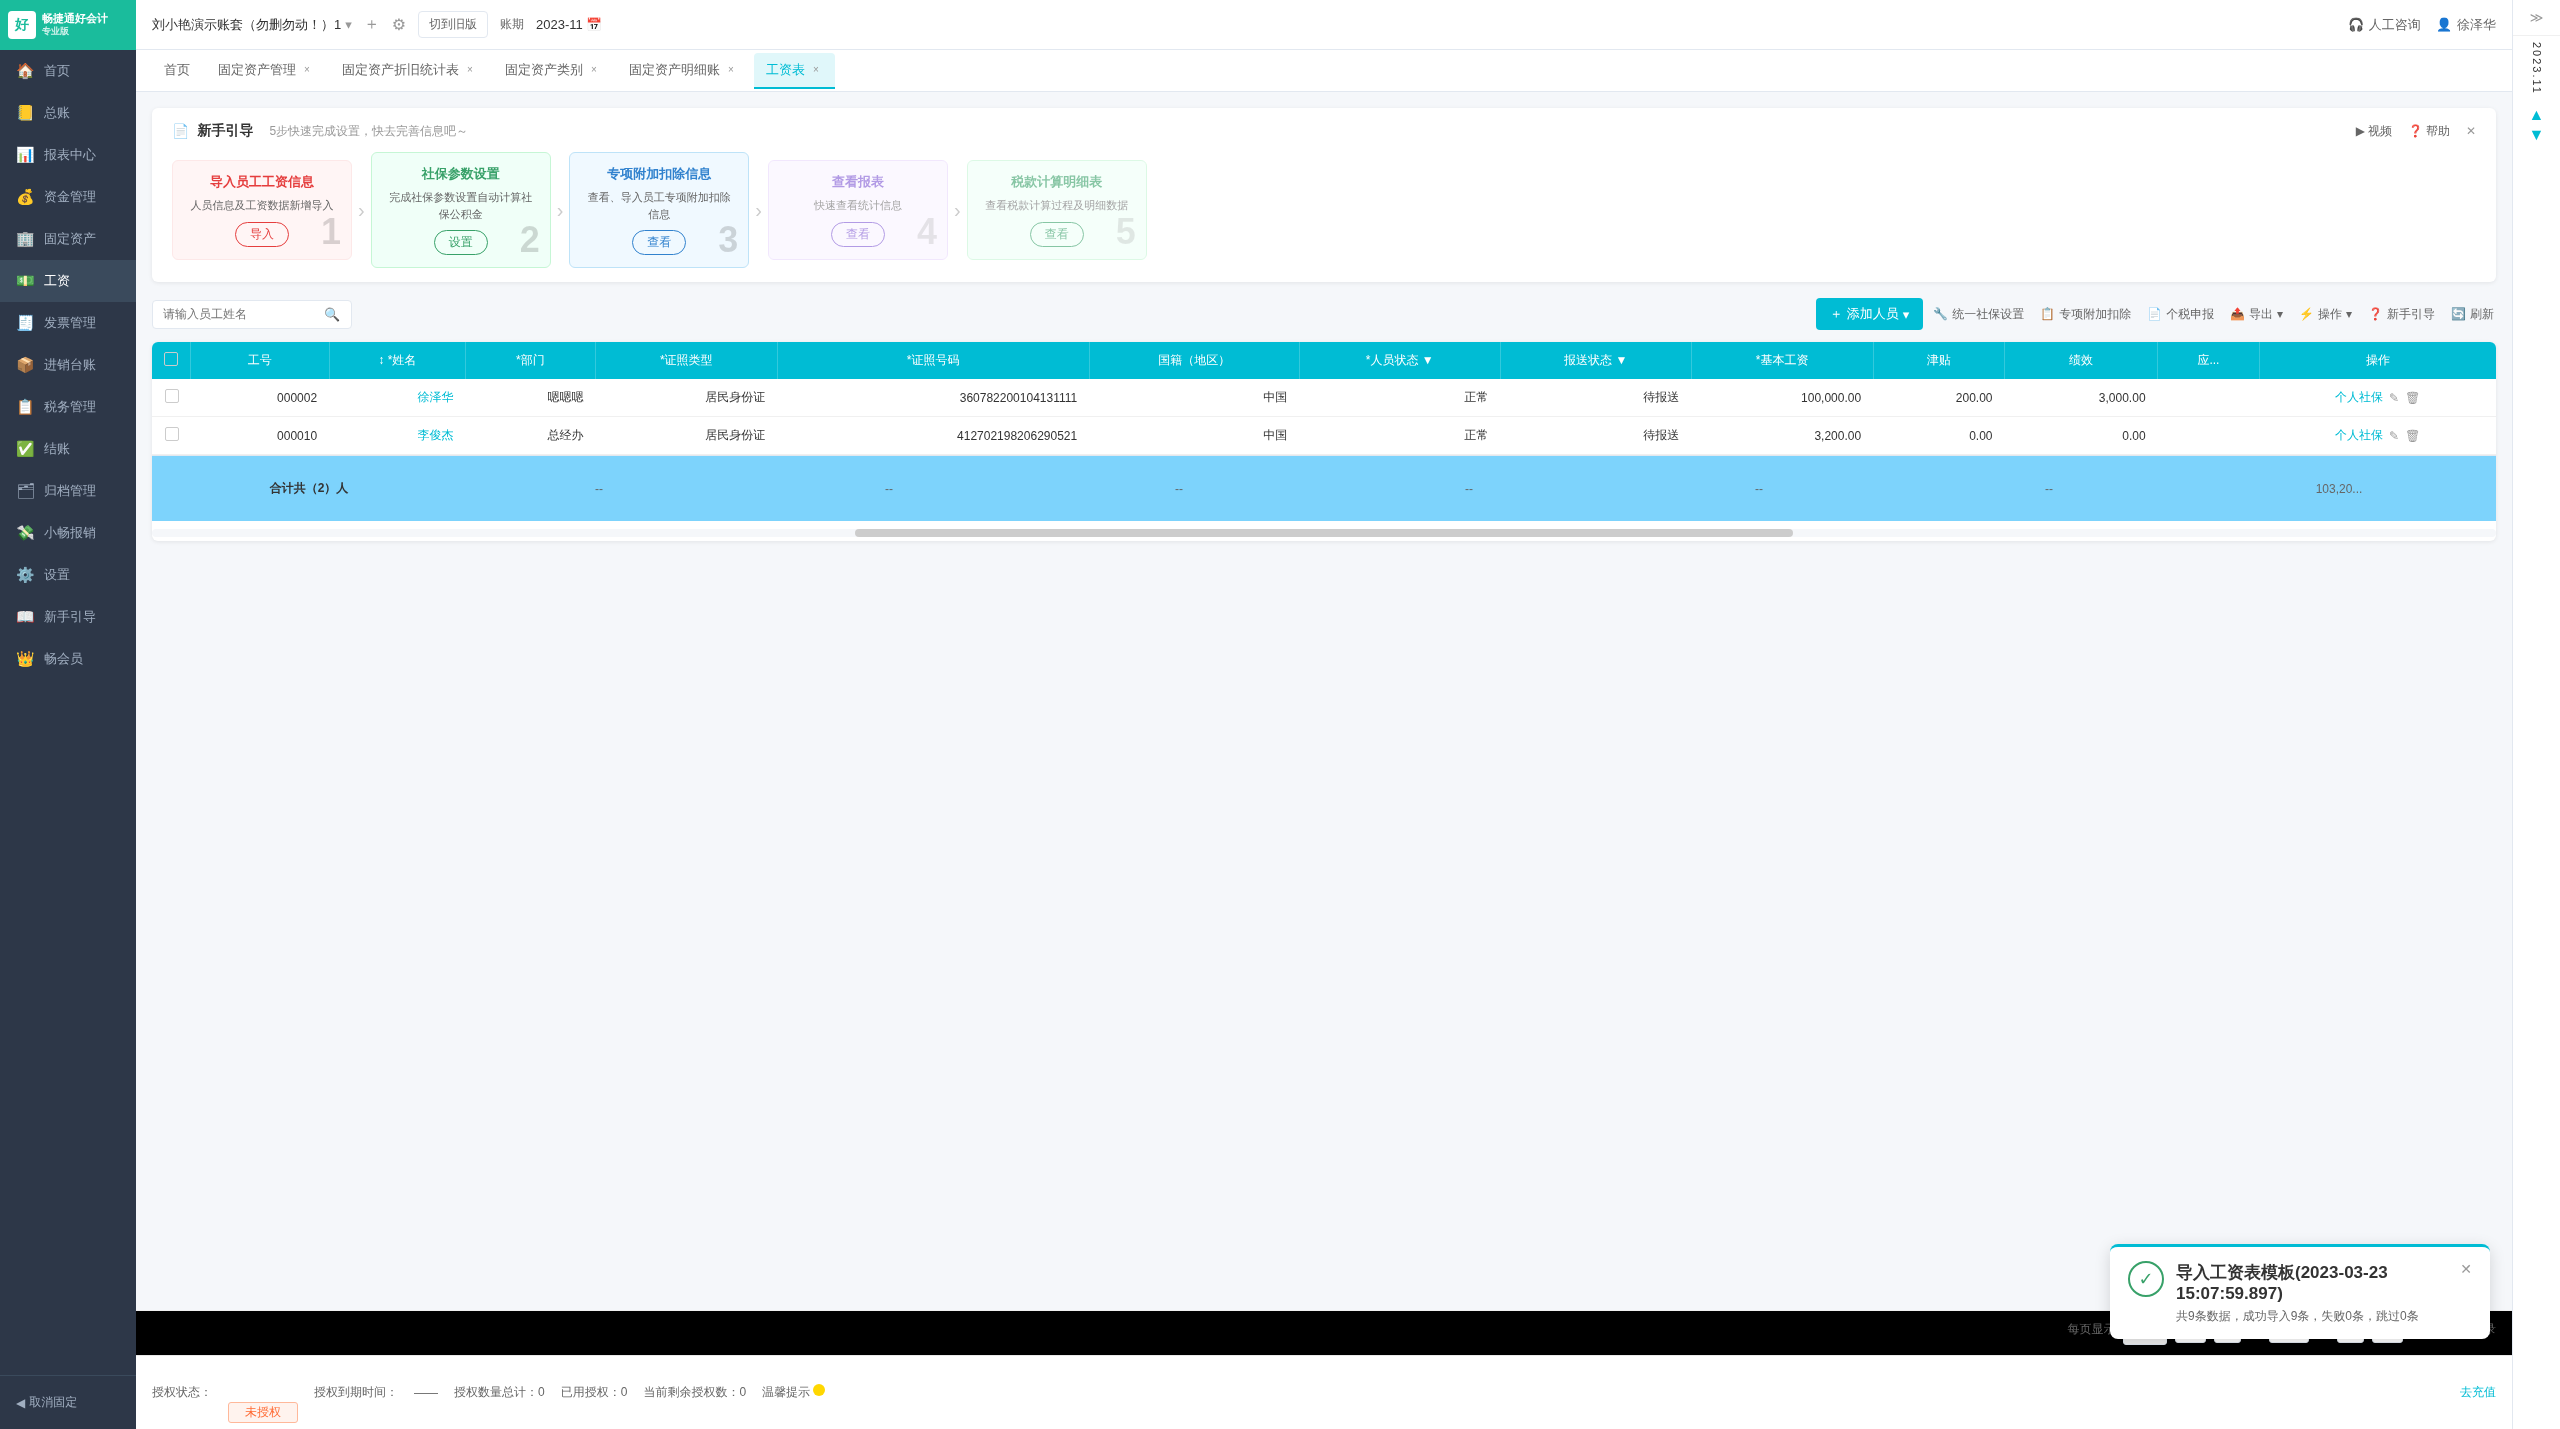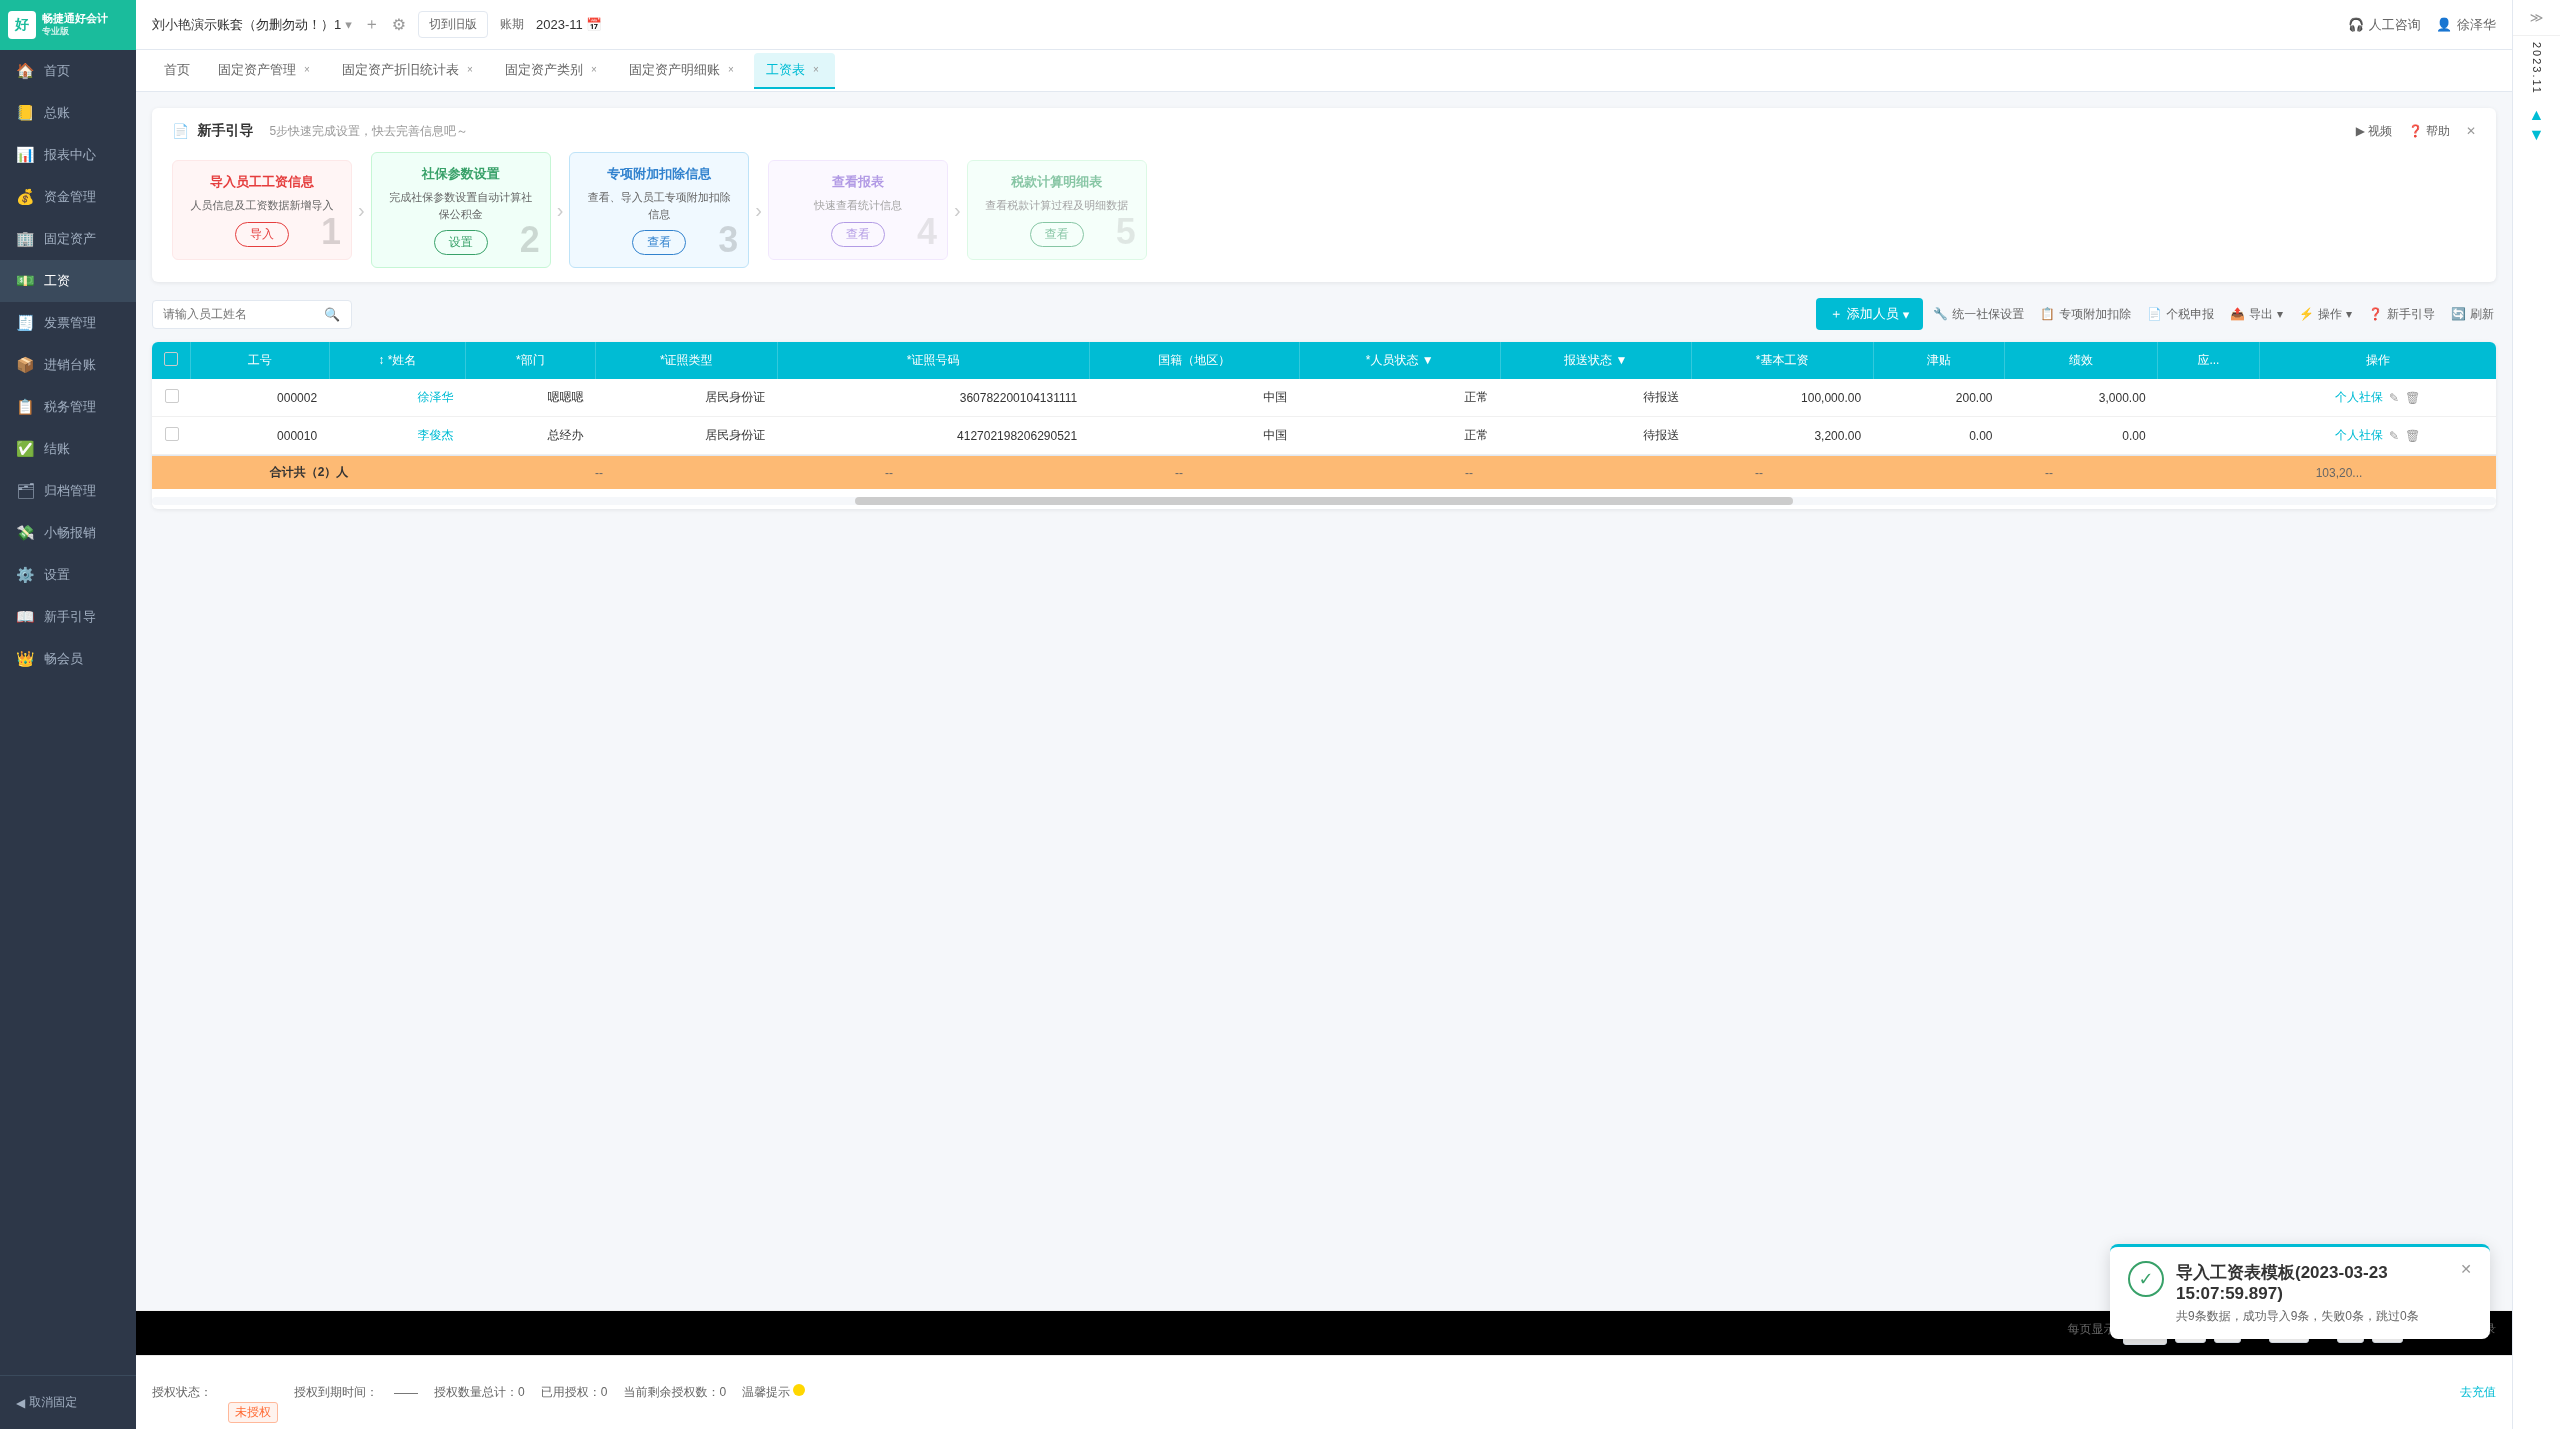--- a/index.html
+++ b/index.html
@@ -330,23 +330,23 @@
       cursor: pointer;
     }
     .td-action { display: flex; align-items: center; gap: 6px; justify-content: center; }
     .action-link { color: #00bcd4; cursor: pointer; font-size: 12px; }
     .action-icon { color: #999; cursor: pointer; }
 
     
     .table-footer {
       display: flex;
       align-items: center;
-      background: #fdba74;
+      background: #7dd3fc;
       border-top: 1px solid #e2e8f0;
-      padding: 8px 12px;
+      padding: 24px 12px;
       font-size: 12px;
       color: #666;
     }
     .summary-col { flex: 1; text-align: center; }
     .summary-total { font-weight: bold; color: #333; }
 
     
     .pagination {
       display: flex;
       align-items: flex-start;
@@ -394,21 +394,21 @@
       font-size: 12px;
       color: #666;
       border-top: 1px solid #e8e8e8;
       flex-shrink: 0;
     }
     .status-unauthorized {
       color: #ff6b35;
       background: #fff3ee;
       border: 1px solid #ffb89a;
       border-radius: 3px;
-      padding: 1px 6px;
+      padding: 1px 16px;
       margin-top: 40px;
     }
     .status-link { color: #00bcd4; cursor: pointer; }
     .warning-dot {
       width: 12px;
       height: 12px;
       background: #ffd700;
       border-radius: 50%;
       display: inline-block;
     }

